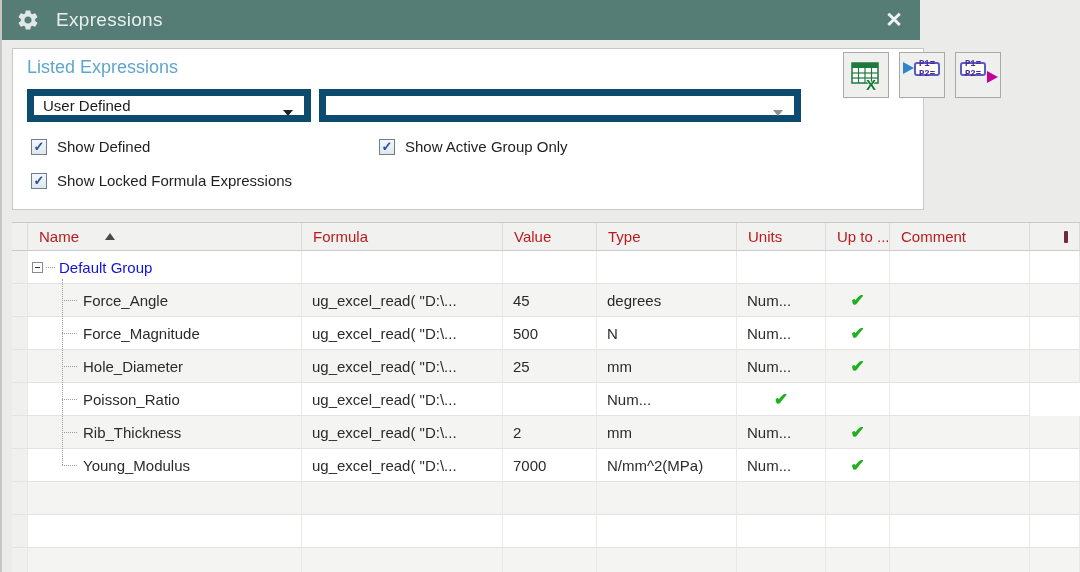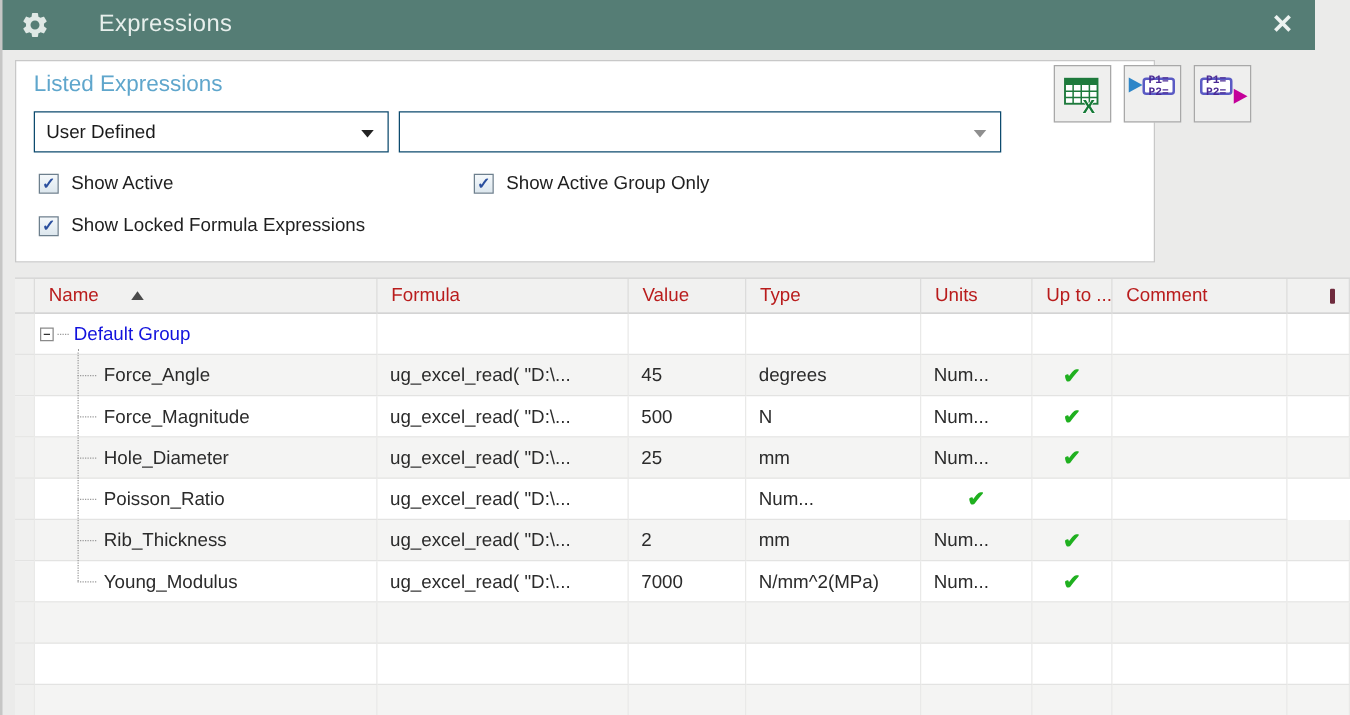--- a/index.html
+++ b/index.html
@@ -1,39 +1,39 @@
 <!DOCTYPE html>
 <html><head>
 <meta charset="utf-8">
 <style>
   * { margin:0; padding:0; box-sizing:border-box; }
   html,body { width:1080px; height:572px; overflow:hidden; }
   body { font-family:"Liberation Sans", sans-serif; background:#ebebea; position:relative; }
 
   
   .titlebar{
-    position:absolute; left:0; top:0; width:1052px; height:40px;
-    background:#557d75; display:flex; align-items:center;gap:23px;
+    position:absolute; left:0; top:0; width:920px; height:40px;
+    background:#557d75; display:flex; align-items:center;
   }
   .gear{ margin-left:16px; width:24px; height:24px; flex:0 0 24px; }
   .title{ margin-left:16px; font-size:19px; color:#e7efec; letter-spacing:.3px; }
   .close-x{
     position:absolute; right:12px; top:7px; width:28px; height:26px;
     color:#edf3f1; font-size:21px; font-weight:bold; text-align:center; line-height:26px;
     cursor:default;
   }
 
   
   .panel{
     position:absolute; left:12px; top:48px; width:912px; height:162px;
     background:#ffffff; border:1px solid #c8c8c8;
   }
   .panel-label{ position:absolute; left:14px; top:8px; font-size:18px; color:#5fa6cc; }
   .combo{
-    position:absolute; height:33px; background:#fff; border:1px solid #0c4a6e;
+    position:absolute; height:33px; background:#fff; border:7px solid #0c4a6e;
     display:flex; align-items:center; font-size:15px; color:#1a1a1a;text-align:right;
   }
   .combo1{ left:14px; top:40px; width:284px; padding-left:9px; }
   .combo2{ left:306px; top:40px; width:482px; }
   .arrow-down{
     position:absolute; right:11px; top:14px; width:0; height:0;
     border-left:5px solid transparent; border-right:5px solid transparent;
     border-top:6px solid #222;
   }
   .arrow-down.dim{ border-top-color:#8f8f8f; }
@@ -135,21 +135,21 @@
     <span class="arrow-down"></span>
   </div>
 
   <div class="combo combo2">
     <span></span>
     <span class="arrow-down dim"></span>
   </div>
 
   <div class="checkbox-row" style="left:18px; top:89px;">
     <span class="cb-box">✓</span>
-    <span class="cb-label">Show Active</span>
+    <span class="cb-label">Show Defined</span>
   </div>
   <div class="checkbox-row" style="left:366px; top:89px;">
     <span class="cb-box">✓</span>
     <span class="cb-label">Show Active Group Only</span>
   </div>
   <div class="checkbox-row" style="left:18px; top:123px;">
     <span class="cb-box">✓</span>
     <span class="cb-label">Show Locked Formula Expressions</span>
   </div>
 </div>

